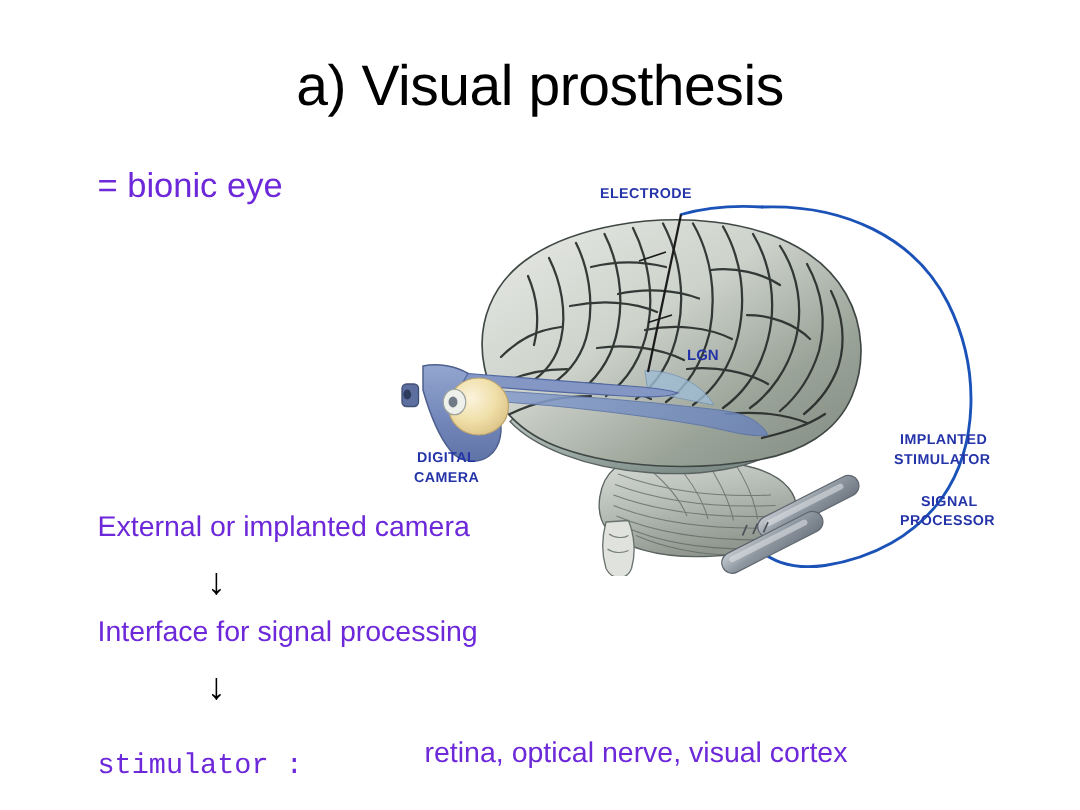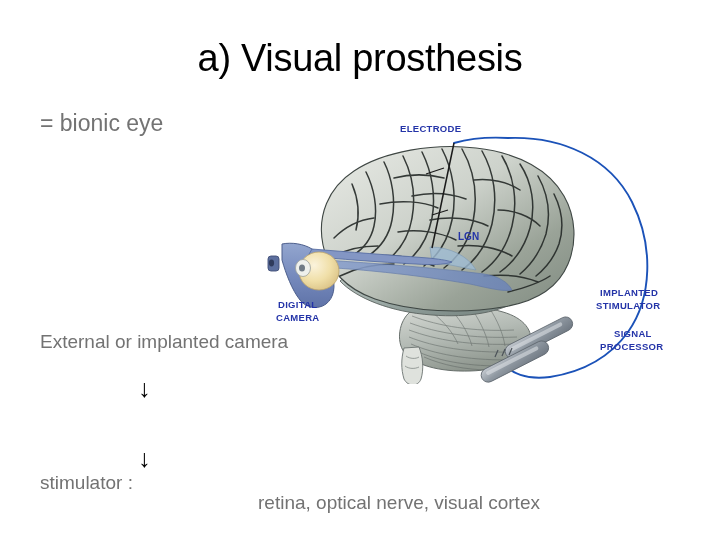--- a/index.html
+++ b/index.html
@@ -37,28 +37,29 @@
     color: #000000;
     line-height: 1.1;
     white-space: nowrap;
   }
 
   
   .body-line {
     position: absolute;
     font-size: 19px;
     font-weight: 400;
-    color: #737373;
+    color: #6d28d9;
     white-space: nowrap;
     line-height: 1.15;
+    margin-left: 25px;
   }
   #subtitle-line { left: 40px; top: 110px; font-size: 23px; }
-  #flow-line-1   { left: 40px; top: 331px; }
+  #flow-line-1   { left: 40px; top: 341px; }
   #flow-line-2   { left: 40px; top: 411px; }
-  #flow-line-3   { left: 40px; top: 472px; }
+  #flow-line-3   { left: 40px; top: 500px; font-family: Liberation Mono, monospace; }
   #flow-line-3b  { left: 258px; top: 492px; }
 
   .flow-arrow {
     position: absolute;
     left: 138px;
     font-size: 25px;
     font-weight: 700;
     color: #000000;
     line-height: 1;
   }
@@ -95,20 +96,21 @@
 <div id="slide">
 
   <div id="slide-title">a) Visual prosthesis</div>
 
   <div id="subtitle-line" class="body-line">= bionic eye</div>
 
   <div id="flow-line-1" class="body-line">External or implanted camera</div>
 
   <div id="arrow-1" class="flow-arrow">↓</div>
 
+  <div id="flow-line-2" class="body-line">Interface for signal processing</div>
 
   <div id="arrow-2" class="flow-arrow">↓</div>
 
   <div id="flow-line-3" class="body-line">stimulator :</div>
 
   <div id="flow-line-3b" class="body-line">retina,  optical nerve, visual cortex</div>
 
   <div id="figure">
     <svg width="458" height="268" viewBox="0 0 458 268" xmlns="http://www.w3.org/2000/svg">
       <defs>

